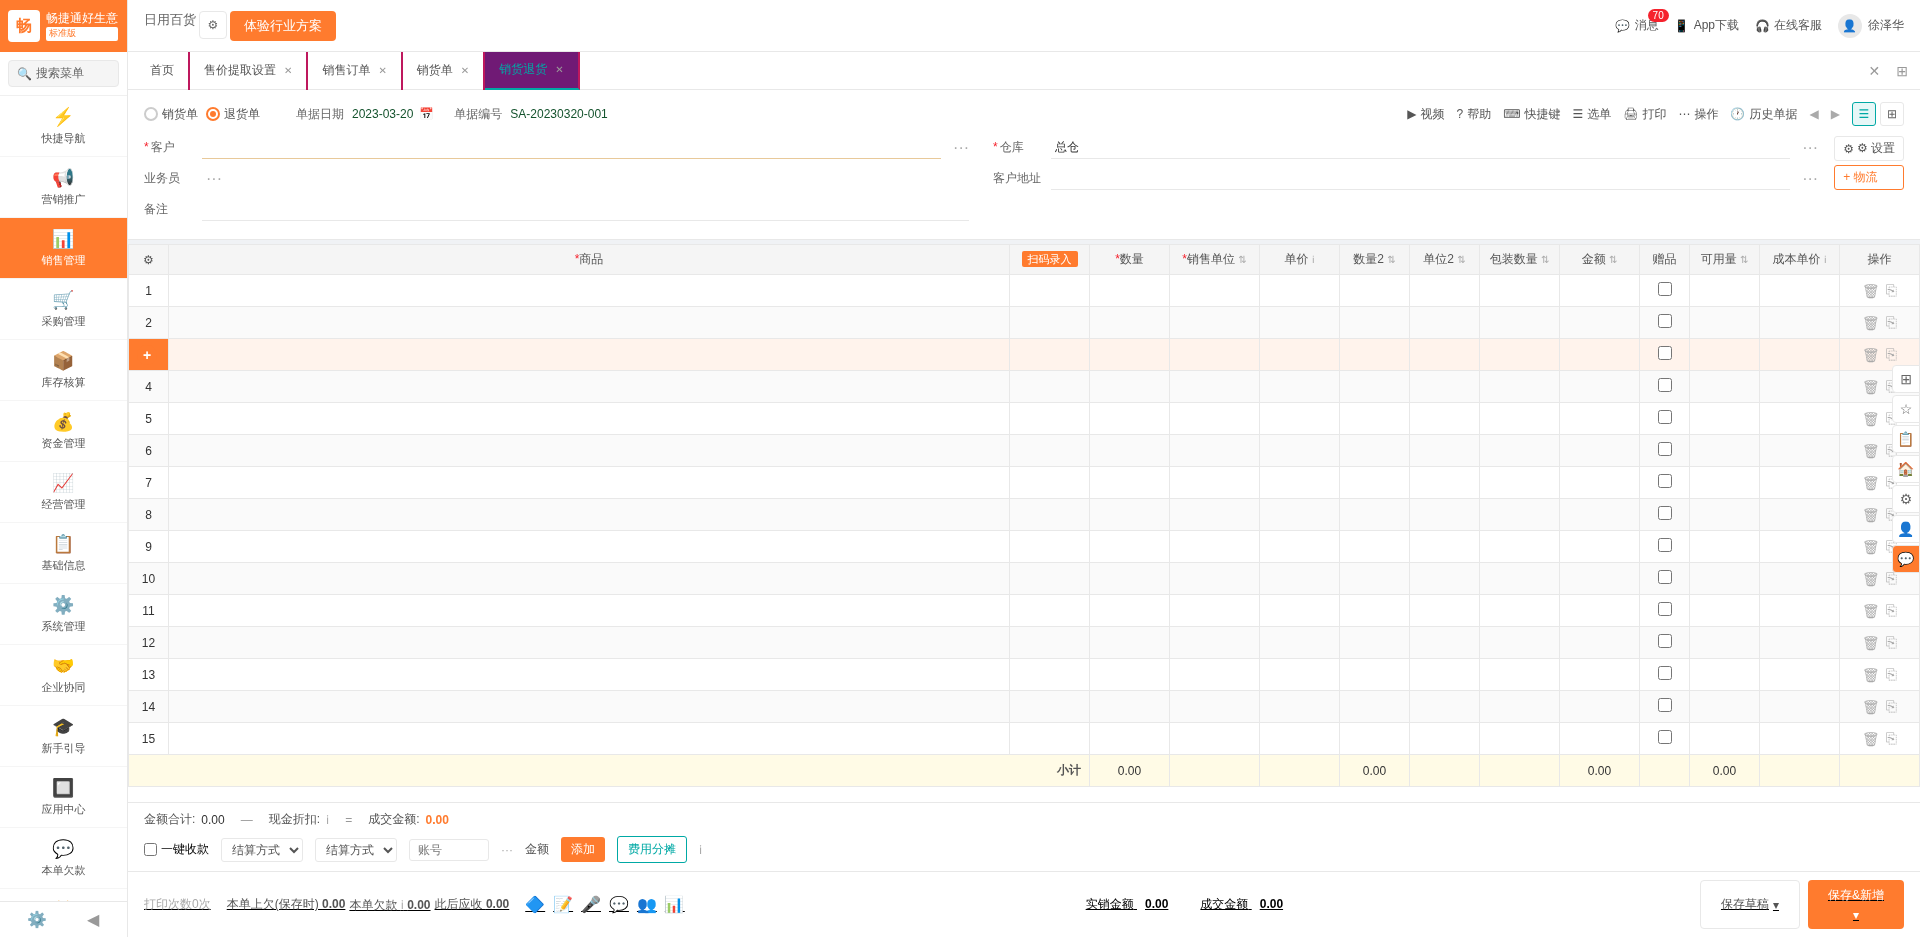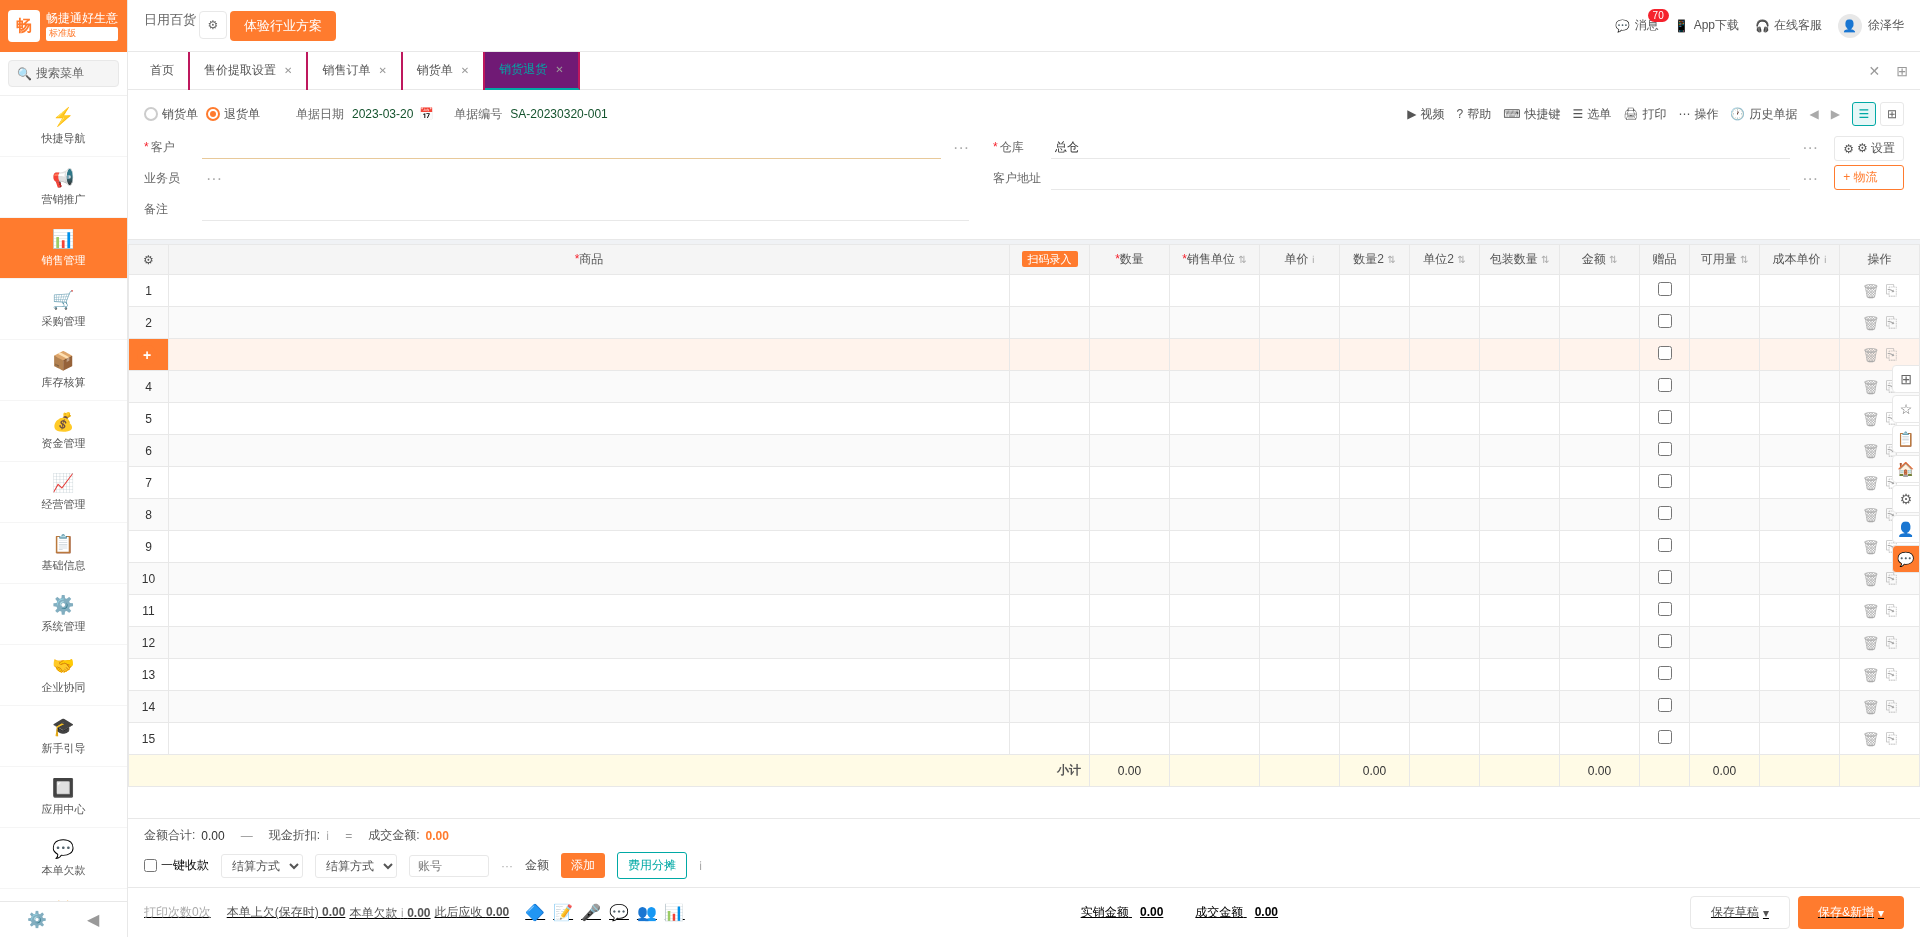--- a/index.html
+++ b/index.html
@@ -99,21 +99,21 @@
     .bottom-select { border: 1px solid #e8e8e8; border-radius: 3px; padding: 3px 6px; color: #555; background: #fff; }
     .bottom-input { border: 1px solid #e8e8e8; border-radius: 3px; padding: 3px 8px; color: #555; width: 80px; }
     .add-btn { background: #ff7b2e; color: #fff; border: none; border-radius: 3px; padding: 4px 10px; cursor: pointer; }
     .expense-btn { border: 1px solid #00a9a5; color: #00a9a5; border-radius: 3px; padding: 4px 10px; cursor: pointer; background: #fff; }
 
     
     .action-bar { background: #fff; border-top: 1px solid #e8e8e8; padding: 8px 16px; display: flex; align-items: center; justify-content: space-between; flex-shrink: 0; text-decoration: underline; }
     .action-bar-left { display: flex; align-items: center; gap: 16px; color: #555; }
     .action-bar-right { display: flex; gap: 8px; }
     .btn-save-draft { background: #fff; border: 1px solid #e8e8e8; border-radius: 4px; padding: 7px 20px; cursor: pointer; color: #555; display: flex; align-items: center; gap: 4px; }
-    .btn-save-new { background: #ff7b2e; color: #fff; border: none; border-radius: 4px; padding: 7px 20px; cursor: pointer; display: flex; align-items: center; gap: 4px; }
+    .btn-save-new { background: #ff7b2e; color: #fff; border: none; border-radius: 4px; padding: 7px 20px; cursor: pointer; display: flex; align-items: center; gap: 4px; flex-direction: column; }
 
     
     .right-tools { position: fixed; right: 0; top: 50%; transform: translateY(-50%); display: flex; flex-direction: column; gap: 2px; z-index: 100; }
     .right-tool { background: #fff; border: 1px solid #e8e8e8; border-radius: 4px 0 0 4px; width: 28px; height: 28px; display: flex; align-items: center; justify-content: center; cursor: pointer; color: #666; font-size: 14px; }
     .right-tool.active { background: #ff7b2e; color: #fff; }
     .side-btn { border: 1px solid #e8e8e8; background: #fff; border-radius: 3px; padding: 3px 8px; cursor: pointer; color: #555; font-size: 12px; white-space: nowrap; display: flex; align-items: center; gap: 3px; }
   </style>
 </head>
 <body>
 

